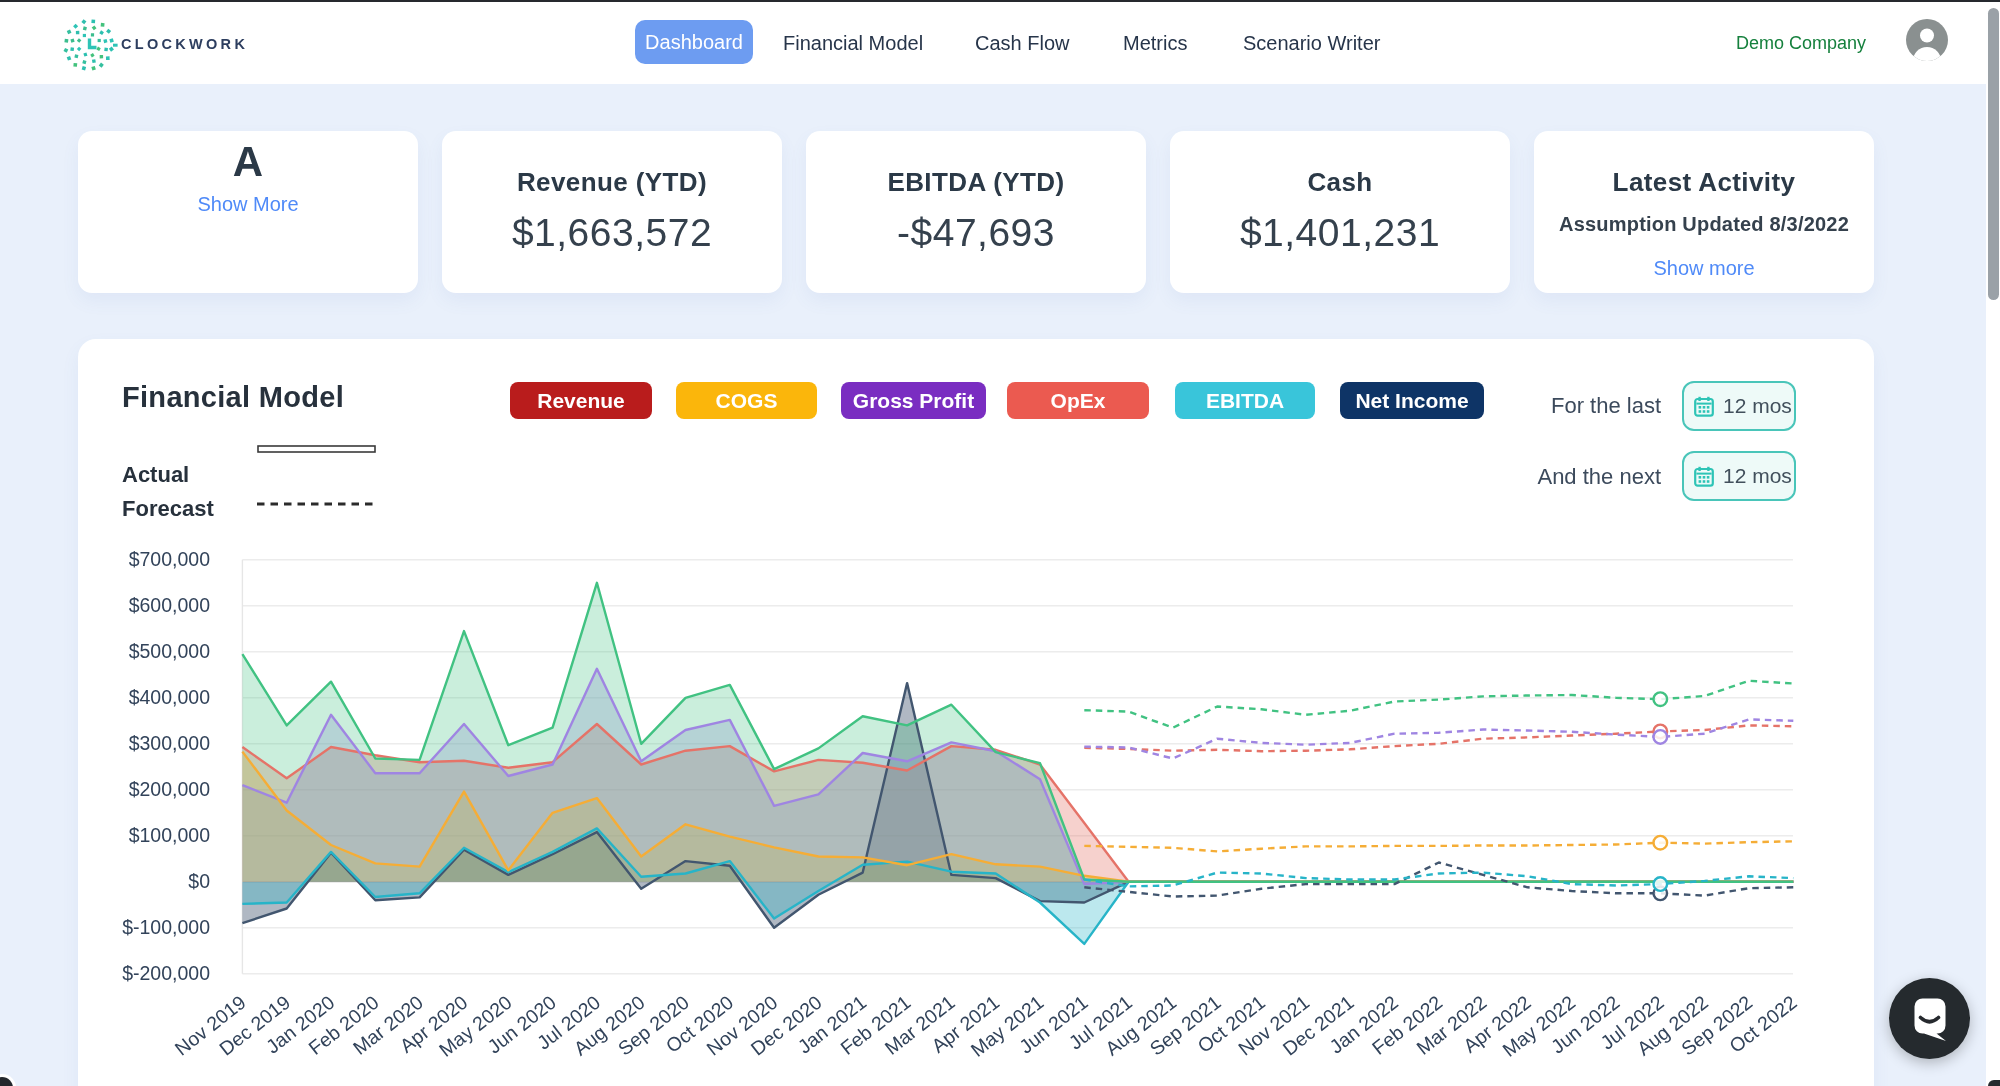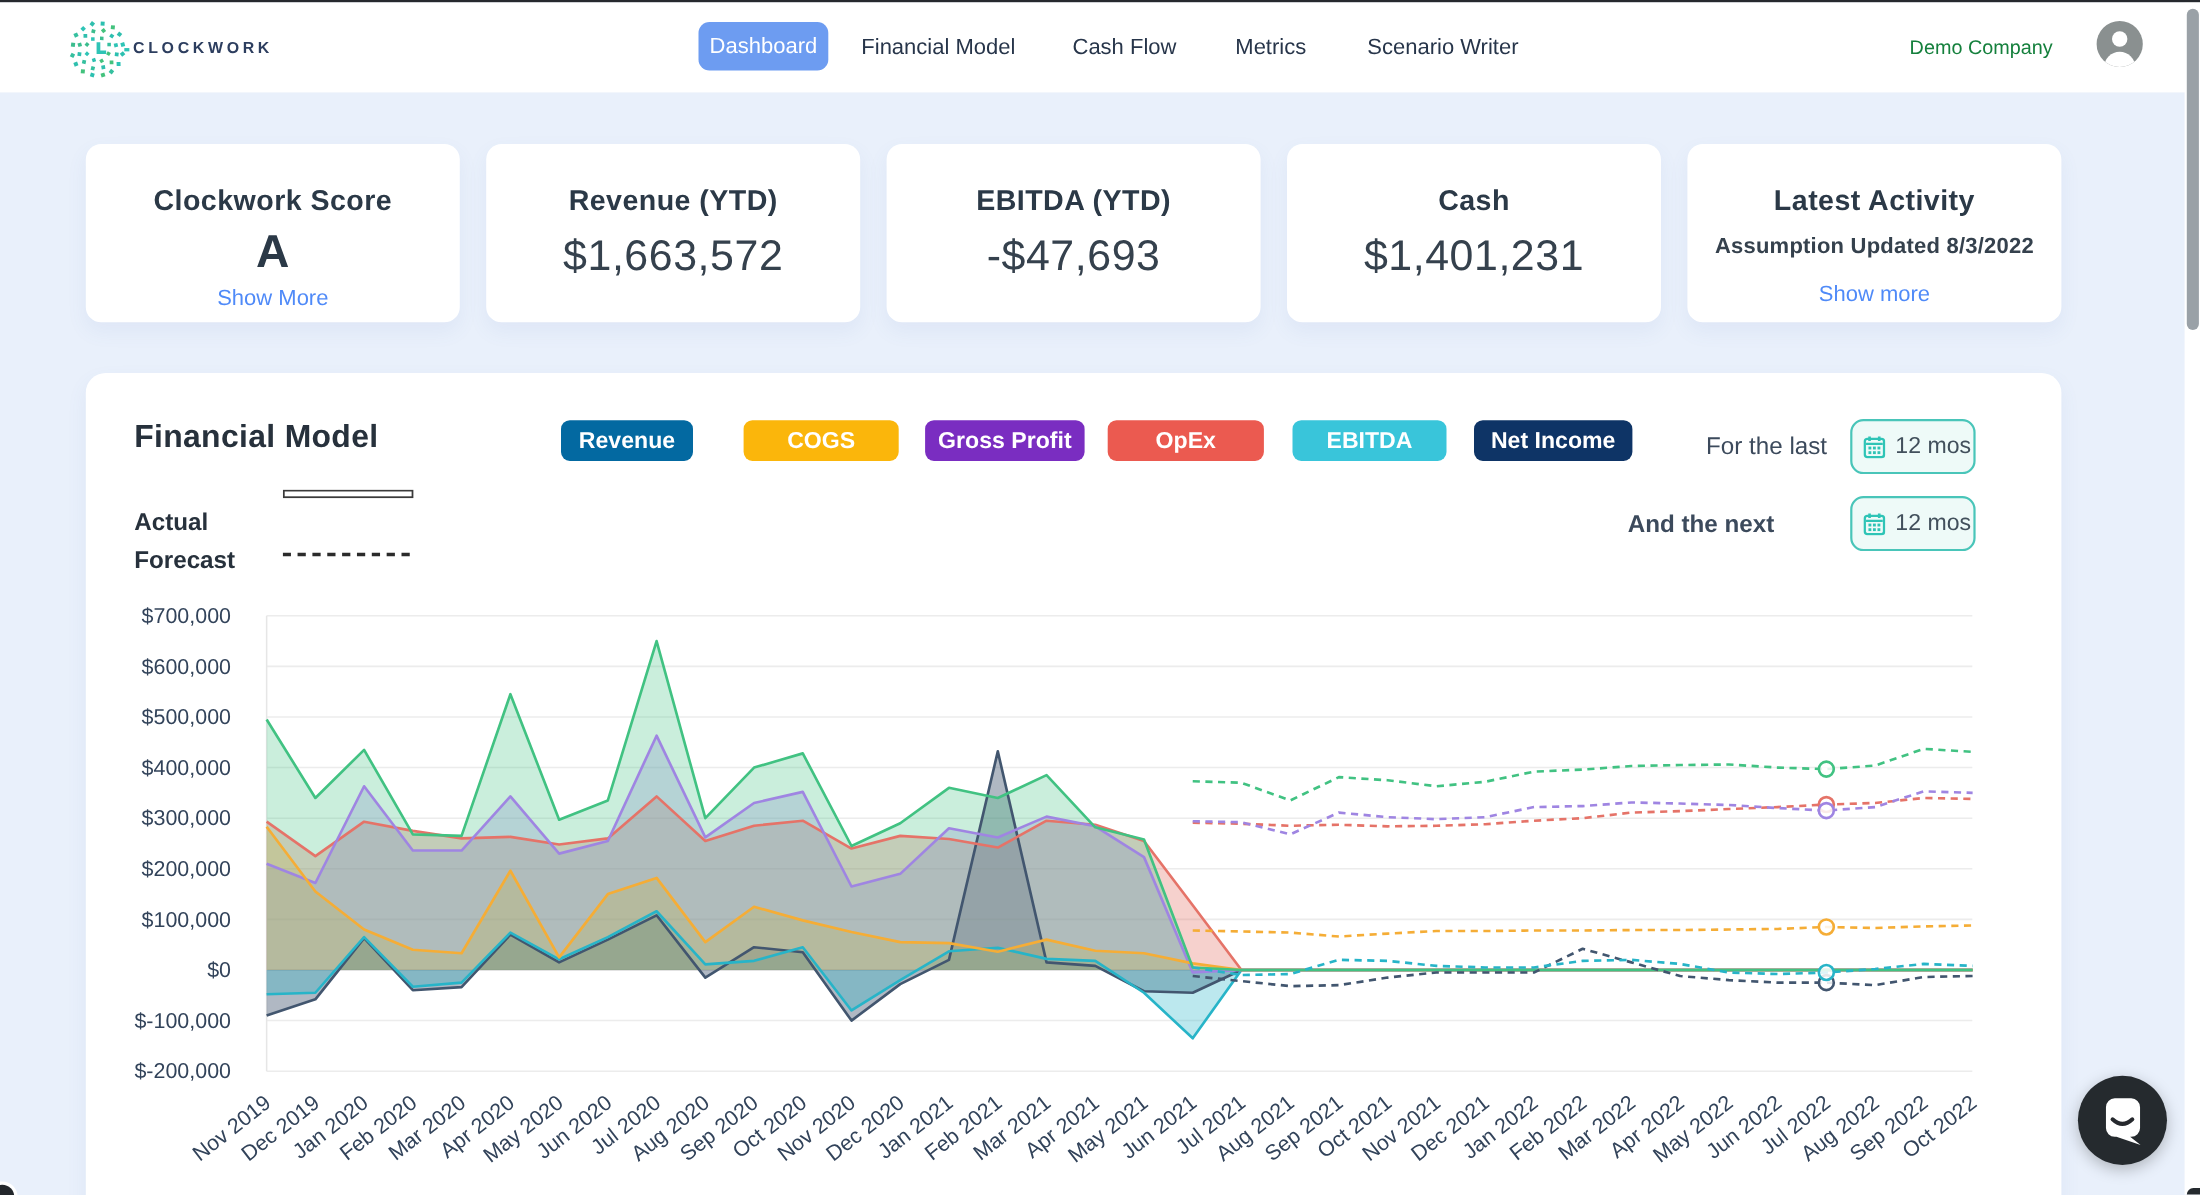--- a/index.html
+++ b/index.html
@@ -81,21 +81,20 @@
   <div class="democo">Demo Company</div>
   <div class="avatar">
     <svg width="42" height="42" viewBox="0 0 42 42">
         <circle cx="21" cy="16.5" r="7" fill="#fff"></circle>
         <path d="M7 42 a14 14 0 0 1 28 0 Z" fill="#fff"></path>
       </svg>
   </div>
 </div>
 
 <div class="card" style="left:78px;">
-  <div class="ctitle">Clockwork Score</div>
   <div class="cvalA">A</div>
   <div class="clink" style="margin-top:7px;">Show More</div>
 </div>
 <div class="card" style="left:442px;">
   <div class="ctitle">Revenue (YTD)</div>
   <div class="cval">$1,663,572</div>
 </div>
 <div class="card" style="left:806px;">
   <div class="ctitle">EBITDA (YTD)</div>
   <div class="cval">-$47,693</div>
@@ -114,21 +113,21 @@
 <div class="ptitle">Financial Model</div>
 <div class="leglab" style="left:122px;top:462px;">Actual</div>
 <svg style="position:absolute;left:257px;top:445px;" width="120" height="10">
     <rect x="1" y="1" width="117" height="6" fill="#fff" stroke="#3a3a3a" stroke-width="1.6"></rect>
   </svg>
 <div class="leglab" style="left:122px;top:496px;">Forecast</div>
 <svg style="position:absolute;left:257px;top:500px;" width="120" height="8">
     <line x1="0" y1="4" x2="117" y2="4" stroke="#2b2b2b" stroke-width="3.2" stroke-dasharray="7.5 6"></line>
   </svg>
 
-<div class="sbtn" style="left:510px;width:120px;background:#0369a1;">Revenue</div>
+<div class="sbtn" style="left:510px;width:142px;background:#b91c1c;">Revenue</div>
 <div class="sbtn" style="left:676px;width:141px;background:#fbb60b;">COGS</div>
 <div class="sbtn" style="left:841px;width:145px;background:#7a2dc1;">Gross Profit</div>
 <div class="sbtn" style="left:1007px;width:142px;background:#eb5a50;">OpEx</div>
 <div class="sbtn" style="left:1175px;width:140px;background:#39c5da;">EBITDA</div>
 <div class="sbtn" style="left:1340px;width:144px;background:#0e3466;">Net Income</div>
 
 <div class="forlab" style="left:1361px;top:393px;">For the last</div>
 <div class="mosbox" style="top:381px;"></div>
 <svg style="position:absolute;left:1694px;top:396px;" width="20" height="21" viewBox="0 0 20 21">
     <rect x="1.2" y="3" width="17.6" height="16.6" rx="2.4" fill="none" stroke="#2ec4b6" stroke-width="2.2"></rect>
@@ -139,21 +138,21 @@
       <rect x="4.6" y="10" width="2.6" height="2.6"></rect>
       <rect x="8.7" y="10" width="2.6" height="2.6"></rect>
       <rect x="12.8" y="10" width="2.6" height="2.6"></rect>
       <rect x="4.6" y="14.2" width="2.6" height="2.6"></rect>
       <rect x="8.7" y="14.2" width="2.6" height="2.6"></rect>
       <rect x="12.8" y="14.2" width="2.6" height="2.6"></rect>
     </g>
   </svg>
 <div class="mostxt" style="left:1723px;top:394px;position:absolute;">12 mos</div>
 
-<div class="forlab" style="left:1313px;top:464px;font-weight:bold;">And the next</div>
+<div class="forlab" style="left:1361px;top:464px;">And the next</div>
 <div class="mosbox" style="top:451px;"></div>
 <svg style="position:absolute;left:1694px;top:466px;" width="20" height="21" viewBox="0 0 20 21">
     <rect x="1.2" y="3" width="17.6" height="16.6" rx="2.4" fill="none" stroke="#2ec4b6" stroke-width="2.2"></rect>
     <line x1="5.6" y1="0.8" x2="5.6" y2="5" stroke="#2ec4b6" stroke-width="2.4"></line>
     <line x1="14.4" y1="0.8" x2="14.4" y2="5" stroke="#2ec4b6" stroke-width="2.4"></line>
     <line x1="2.4" y1="7.6" x2="17.6" y2="7.6" stroke="#2ec4b6" stroke-width="2"></line>
     <g fill="#2ec4b6">
       <rect x="4.6" y="10" width="2.6" height="2.6"></rect>
       <rect x="8.7" y="10" width="2.6" height="2.6"></rect>
       <rect x="12.8" y="10" width="2.6" height="2.6"></rect>

